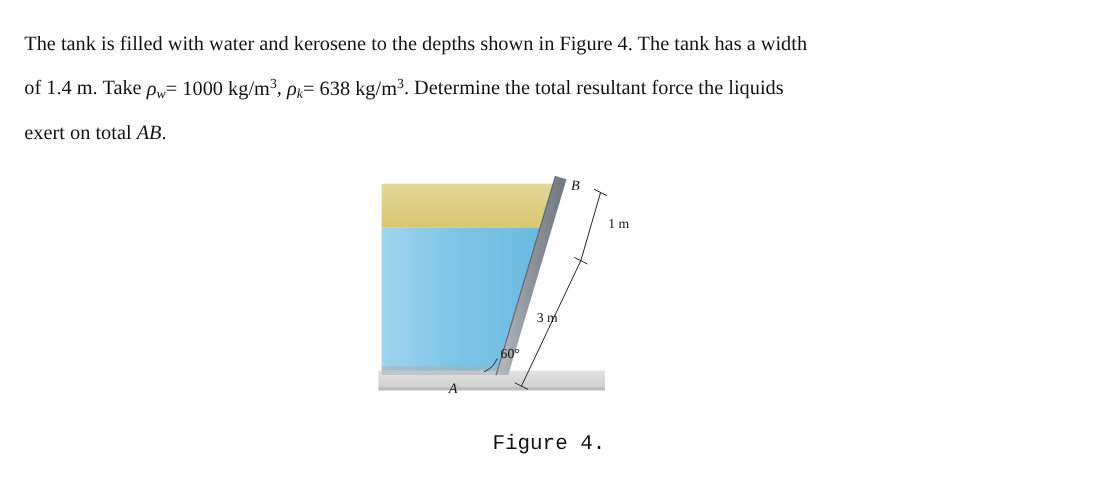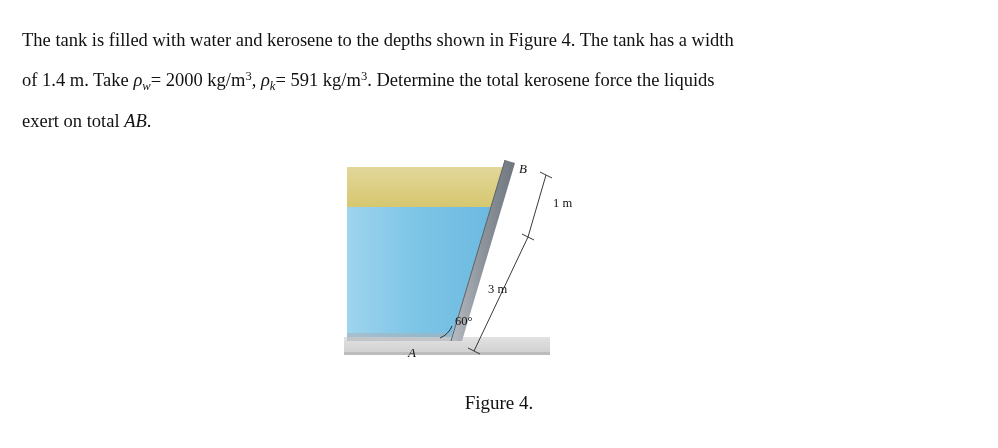--- a/index.html
+++ b/index.html
@@ -52,31 +52,31 @@
 
   .fig-caption {
     position: absolute;
     left: 0;
     top: 392px;
     width: 998px;
     text-align: center;
     font-size: 19px;
     color: #111111;
   }
-  .fig-caption span { display: inline-block; }
+  .fig-caption span { display: inline-block; font-family: Liberation Mono, monospace; }
 </style>
 </head>
 <body>
 
 <div id="problem-page">
 
   <div class="problem-text">
     <span>The tank is filled with water and kerosene to the depths shown in Figure 4. The tank has a width</span>
     <br>
-    <span>of 1.4 m. Take </span><span class="nb"><span class="it">ρ</span><sub>w</sub><span>= 2000  kg/m</span><sup>3</sup></span><span>, </span><span class="nb"><span class="it">ρ</span><sub>k</sub><span>= 591  kg/m</span><sup>3</sup></span><span>. Determine the total kerosene force the liquids</span>
+    <span>of 1.4 m. Take </span><span class="nb"><span class="it">ρ</span><sub>w</sub><span>= 1000  kg/m</span><sup>3</sup></span><span>, </span><span class="nb"><span class="it">ρ</span><sub>k</sub><span>= 638  kg/m</span><sup>3</sup></span><span>. Determine the total resultant force the liquids</span>
     <br>
     <span>exert on total </span><span class="it">AB</span><span>.</span>
   </div>
 
   <div id="figure-wrap">
     <svg id="figure-svg" width="400" height="255" viewBox="0 0 400 255" xmlns="http://www.w3.org/2000/svg">
       <defs>
         <linearGradient id="kerGrad" x1="0" y1="0" x2="0" y2="1">
           <stop offset="0%" stop-color="#e2d79a"></stop>
           <stop offset="100%" stop-color="#d6c76f"></stop>

